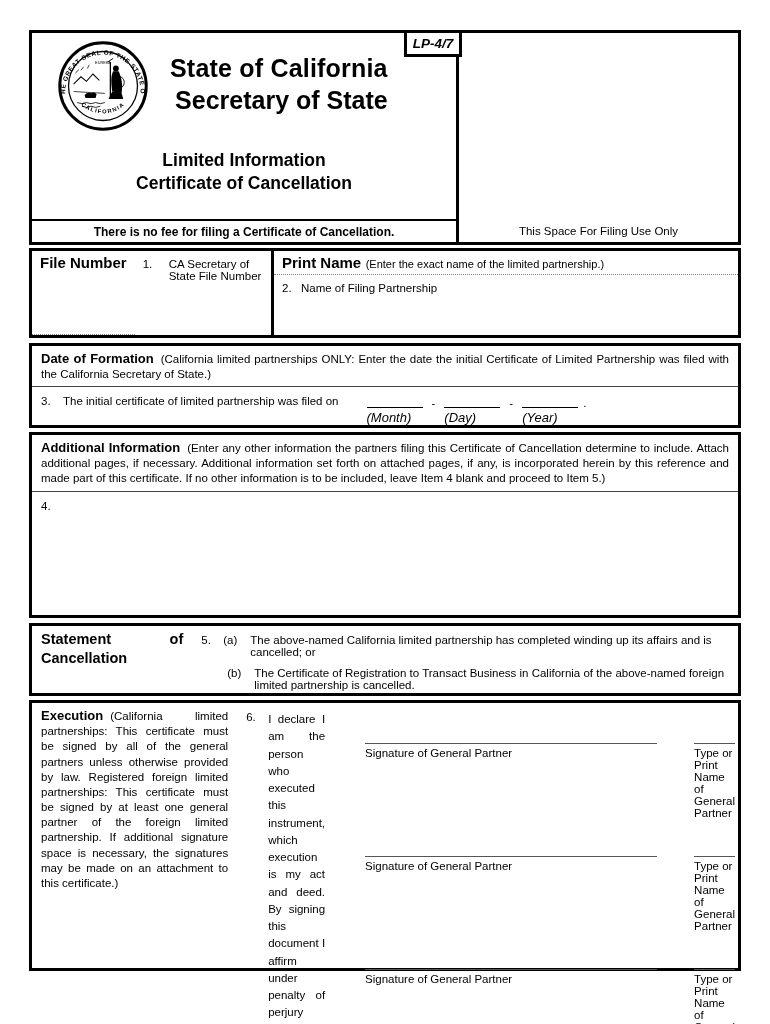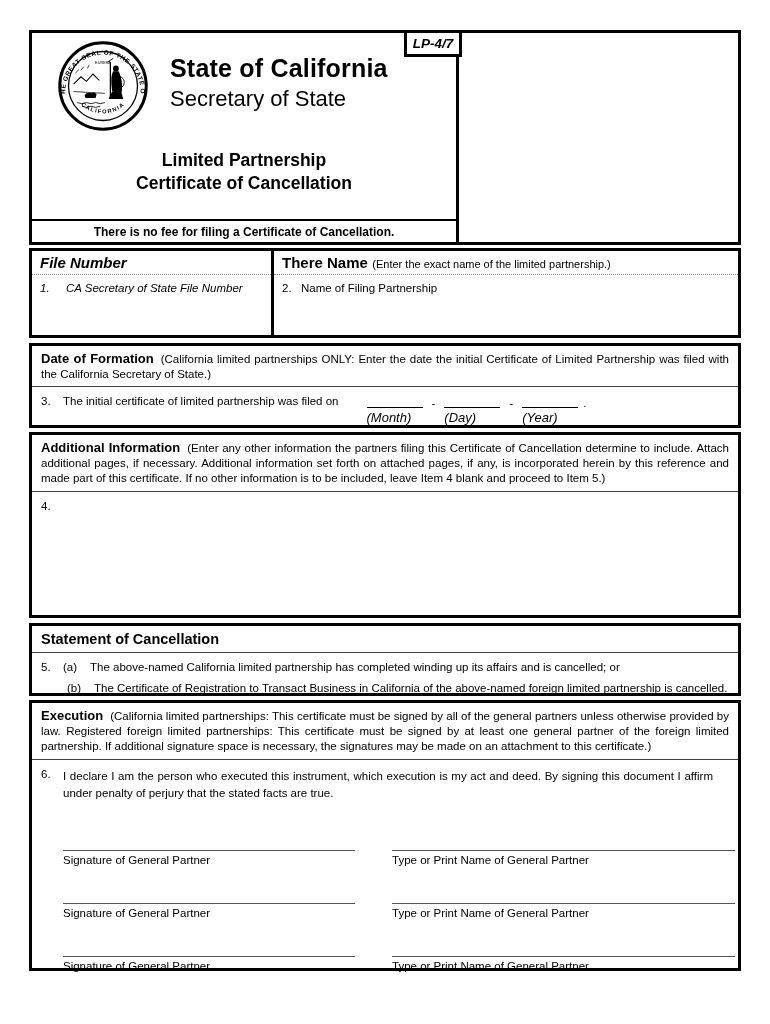--- a/index.html
+++ b/index.html
@@ -13,35 +13,35 @@
 
   .box { border: 3px solid #000; background: #fff; width: 712px; }
 
   
   .header-box { height: 215px; margin-bottom: 3px; display: flex; position: relative; }
   .header-left { width: 427px; border-right: 3px solid #000; display: flex; flex-direction: column; }
   .brand-row { display: flex; padding: 7px 0 0 25px; }
   .seal { width: 92px; height: 92px; flex: 0 0 92px; }
   .titles { margin: 14px 0 0 21px; }
   .agency-title { font-size: 25px; font-weight: bold; line-height: 1.15; letter-spacing: 0.2px; }
-  .agency-subtitle { font-size: 22px; font-weight: normal; text-align: left; margin-top: 3px; }
+  .agency-subtitle { font-size: 25px; font-weight: bold; text-align: right; margin-top: 3px; }
   .form-title { text-align: center; margin-top: 17px; font-size: 17.5px; font-weight: bold; line-height: 1.3; }
   .notice-row { border-top: 2px solid #000; text-align: center; font-weight: bold; font-size: 12px; padding: 4px 2px 3px 2px; }
   .notice-row.first { margin-top: auto; text-align: center; }
   .header-right { flex: 1; display: flex; align-items: flex-end; justify-content: center; }
   .filing-space-label { font-size: 11.5px; padding-bottom: 5px; color: #000; }
   .form-code-box {
     position: absolute; top: -3px; left: 372px; width: 58px; height: 27px;
     border: 3px solid #000; background: #fff; display: flex; align-items: center; justify-content: center;
     font-weight: bold; font-size: 13.5px; font-style: italic;
   }
 
   
   .fe-box { height: 90px; margin-bottom: 5px; display: flex; }
-  .fe-left { width: 242px; flex: 0 0 242px; border-right: 3px solid #000; display: flex; flex-direction: column; font-style: italic; }
+  .fe-left { width: 242px; flex: 0 0 242px; border-right: 3px solid #000; display: flex; flex-direction: row; }
   .fe-right { flex: 1; display: flex; flex-direction: column; }
   .fe-head { padding: 3px 8px 2px 8px; border-bottom: 1px dotted #888; }
   .fe-head-title { font-size: 15px; font-weight: bold; }
   .fe-head-note { font-size: 11px; }
   .fe-body { flex: 1; padding: 7px 8px; font-size: 11.5px; display: flex; align-items: flex-start; }
   .item-num { flex: 0 0 26px; }
 
   
   .sec-head { padding: 4px 9px 4px 9px; font-size: 11.5px; line-height: 1.32; text-align: justify; }
   .sec-title { font-size: 13px; font-weight: bold; margin-right: 7px; }
@@ -57,29 +57,29 @@
   .blank-line { height: 13px; border-bottom: 1px solid #000; }
   .blank-label { font-size: 13px; text-align: left; padding-top: 2px; font-style: italic; }
   .dash { padding: 0 9px; margin-top: 2px; }
   .dot-end { padding-left: 5px; margin-top: 2px; }
 
   
   .addl-box { height: 186px; margin-bottom: 5px; display: flex; flex-direction: column; }
   .addl-box .sec-body { flex: 1; }
 
   
-  .stmt-box { height: 73px; margin-bottom: 4px; display: flex; flex-direction: column; }
+  .stmt-box { height: 73px; margin-bottom: 4px; display: flex; flex-direction: row; }
   .stmt-box .sec-head { padding-bottom: 3px; }
   .stmt-row { display: flex; align-items: flex-start; }
   .stmt-row + .stmt-row { margin-top: 9px; }
   .sub-num { flex: 0 0 27px; }
   .stmt-indent { margin-left: 26px; }
 
   
-  .exec-box { height: 271px; display: flex; flex-direction: column; }
+  .exec-box { height: 271px; display: flex; }
   .sig-area { padding: 0 3px 0 31px; }
   .sig-row { display: flex; }
   .sig-row-1 { margin-top: 40px; }
   .sig-row + .sig-row { margin-top: 37px; }
   .sig-col-left { width: 292px; flex: 0 0 292px; }
   .sig-col-right { flex: 1; margin-left: 37px; }
   .sig-line { border-top: 1.5px solid #555; height: 1px; }
   .sig-label { font-size: 11.5px; padding-top: 3px; }
 
   
@@ -125,41 +125,44 @@
           <path d="M 22,68 q 5,2.5 10,0 q 5,2.5 10,0 q 5,2.5 10,0 M 27,72 q 5,2.5 10,0 q 5,2.5 10,0" fill="none" stroke="#000" stroke-width="0.9"></path>
 
           <path d="M 18,56 L 52,58" stroke="#000" stroke-width="0.8"></path>
         </svg>
         <div class="titles">
           <div class="agency-title">State of California</div>
           <div class="agency-subtitle">Secretary of State</div>
         </div>
       </div>
       <div class="form-title">
-        <div>Limited Partnership</div>
+        <div>Limited Information</div>
         <div>Certificate of Cancellation</div>
       </div>
       <div class="notice-row first">There is no fee for filing a Certificate of Cancellation.</div>
+    </div>
+    <div class="header-right">
+      <div class="filing-space-label">This Space For Filing Use Only</div>
     </div>
     <div class="form-code-box">LP-4/7</div>
   </div>
 
   <div class="box fe-box">
     <div class="fe-left">
       <div class="fe-head">
         <span class="fe-head-title">File Number</span>
       </div>
       <div class="fe-body">
         <span class="item-num">1.</span>
         <span>CA Secretary of State File Number</span>
       </div>
     </div>
     <div class="fe-right">
       <div class="fe-head">
-        <span class="fe-head-title">There Name</span>
+        <span class="fe-head-title">Print Name</span>
         <span class="fe-head-note">(Enter the exact name of the limited partnership.)</span>
       </div>
       <div class="fe-body">
         <span class="item-num" style="flex-basis:19px">2.</span>
         <span>Name of Filing Partnership</span>
       </div>
     </div>
   </div>
 
   <div class="box date-box">

